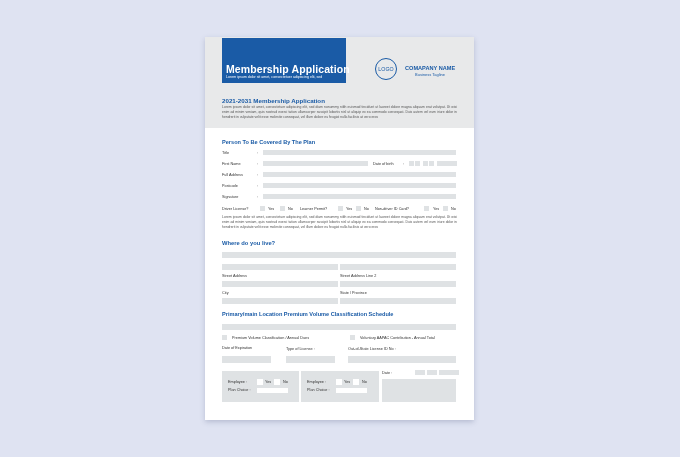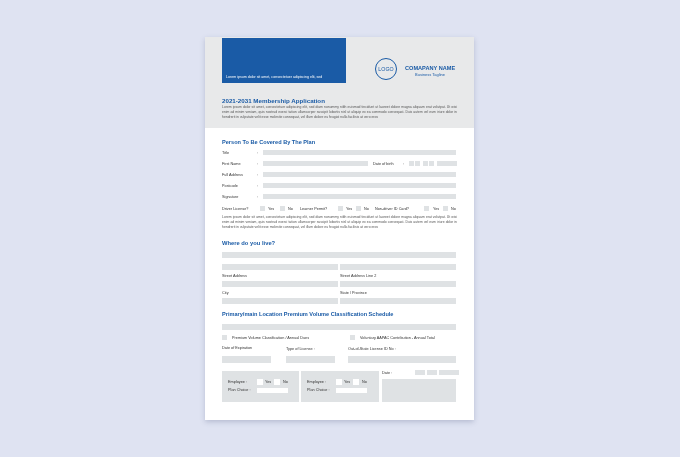--- a/index.html
+++ b/index.html
@@ -62,20 +62,21 @@
   .box { position: absolute; background: #dfe2e4; }
   .whitefld { position: absolute; background: #ffffff; height: 5px; }
 </style>
 </head>
 <body>
 
 <div class="page">
   <div class="head-band"></div>
 
   <div class="title-box">
+    <div class="t">Membership Application</div>
     <div class="s">Lorem ipsum dolor sit amet, consectetuer adipiscing elit, sed</div>
   </div>
 
   <div class="logo">LOGO</div>
   <div class="company">
     <div class="n">COMAPANY NAME</div>
     <div class="g">Business Tagline</div>
   </div>
 
   <div class="h2" style="left:17px; top:60px; font-size:6.2px;">2021-2031 Membership Application</div>

